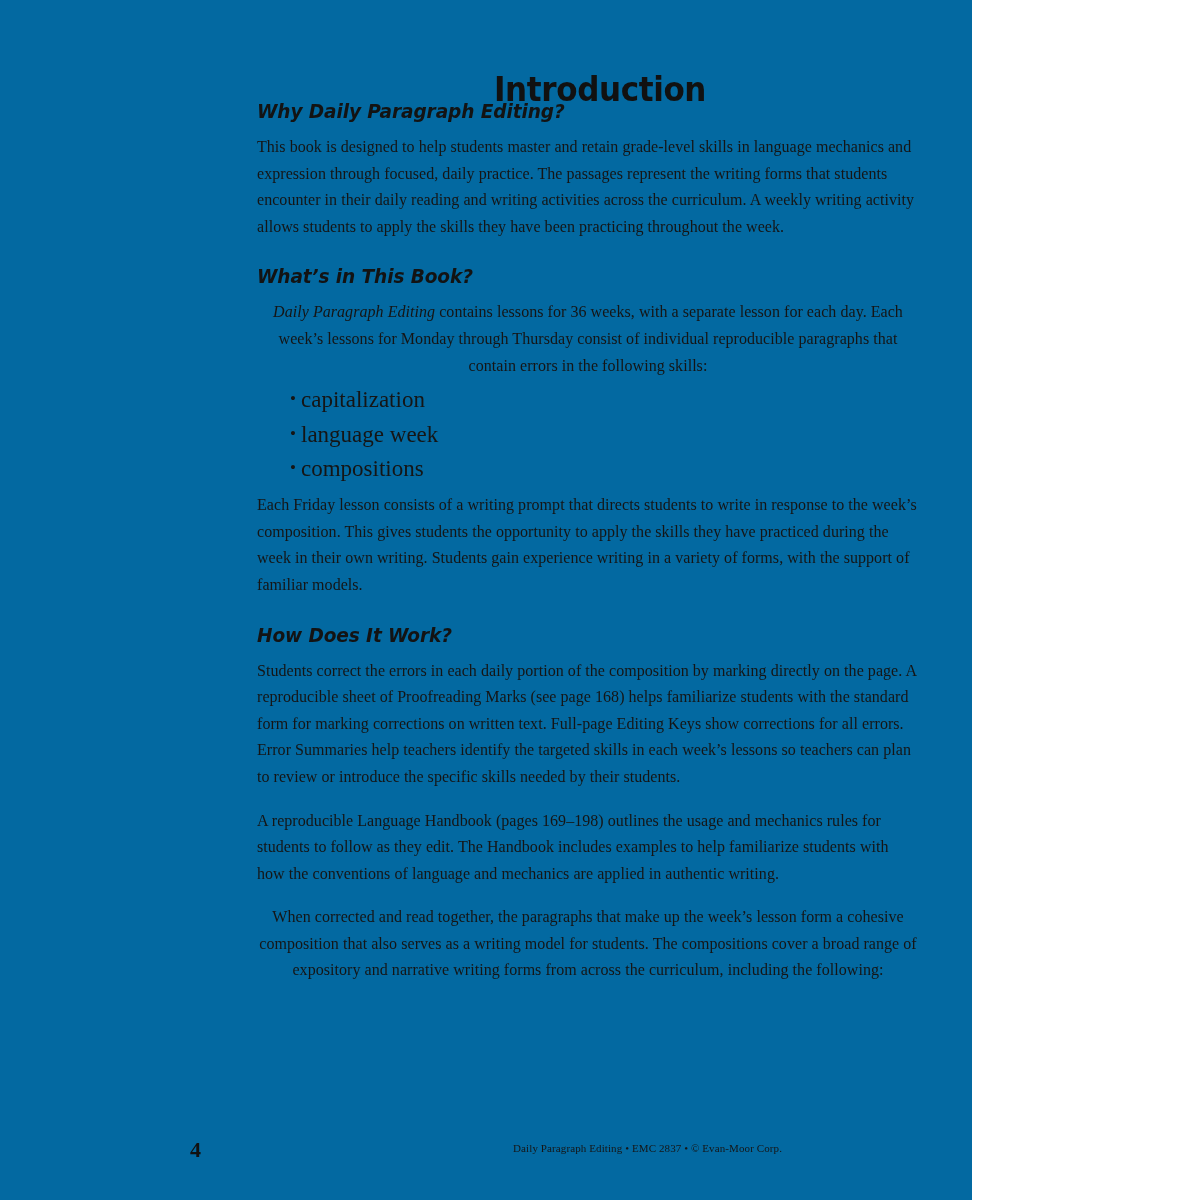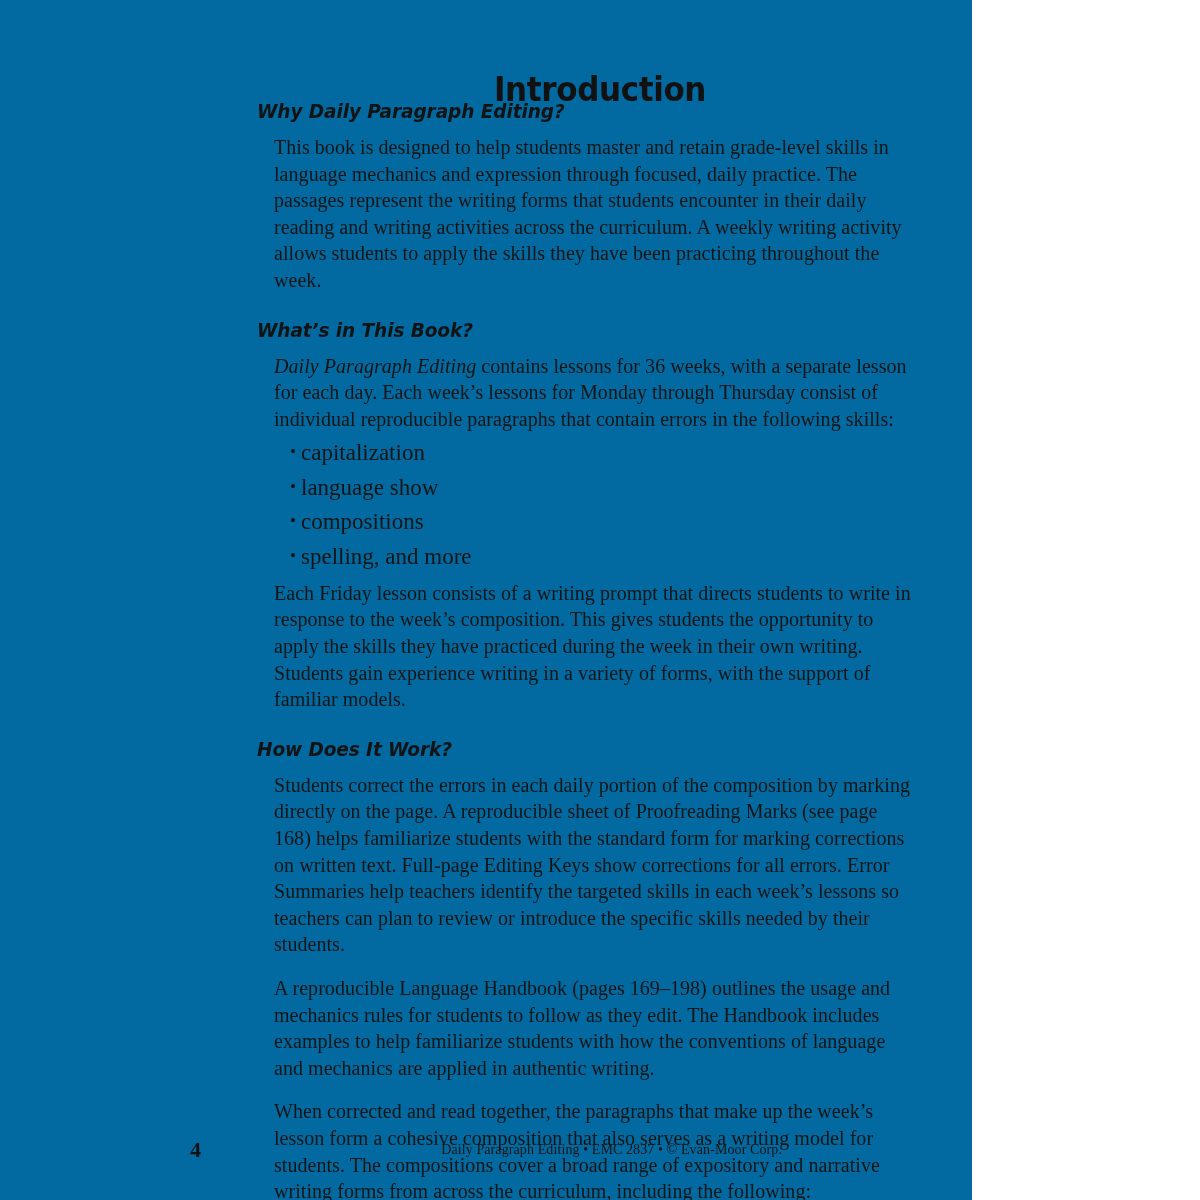--- a/index.html
+++ b/index.html
@@ -51,28 +51,29 @@
     color: #131313;
     margin: 0 0 11px 0;
     transform: scaleX(0.95);
     transform-origin: left center;
   }
   .section-heading.spaced-top {
     margin-top: 25px;
   }
 
   p.body-text {
-    margin: 0 0 17px 17px;
-    font-size: 20px;
+    margin: 0 0 17px 0;
+    font-size: 16px;
     line-height: 26.6px;
     color: #151515;
     letter-spacing: 0.05px;
   }
   p.body-text.tight-bottom {
     margin-bottom: 8px;
+    text-align: center;
   }
   p.body-text em {
     font-style: italic;
   }
 
   ul.bullet-list {
     list-style: none;
     margin: 0 0 10px 0;
     padding: 0;
   }
@@ -108,21 +109,21 @@
     font-family: "Liberation Serif", "DejaVu Serif", serif;
     font-weight: 700;
     font-size: 22px;
     color: #111111;
   }
   .footer-credit {
     position: absolute;
     right: 0;
     top: 5px;
     font-family: "Liberation Serif", "DejaVu Serif", serif;
-    font-size: 14px;
+    font-size: 11px;
     color: #161616;
     white-space: nowrap;
     letter-spacing: 0.1px;
   }
 </style>
 </head>
 <body>
 
 <div class="page">
 
@@ -131,23 +132,22 @@
   <div class="content">
 
     <h2 class="section-heading">Why Daily Paragraph Editing?</h2>
     <p class="body-text">This book is designed to help students master and retain grade-level skills in language mechanics and expression through focused, daily practice. The passages represent the writing forms that students encounter in their daily reading and writing activities across the curriculum. A weekly writing activity allows students to apply the skills they have been practicing throughout the week.</p>
 
     <h2 class="section-heading spaced-top">What’s in This Book?</h2>
     <p class="body-text tight-bottom"><em>Daily Paragraph Editing</em><span> contains lessons for 36 weeks, with a separate lesson for each day. Each week’s lessons for Monday through Thursday consist of individual reproducible paragraphs that contain errors in the following skills:</span></p>
 
     <ul class="bullet-list">
       <li>capitalization</li>
-      <li>language show</li>
+      <li>language week</li>
       <li>compositions</li>
-      <li>spelling, and more</li>
     </ul>
 
     <p class="body-text">Each Friday lesson consists of a writing prompt that directs students to write in response to the week’s composition. This gives students the opportunity to apply the skills they have practiced during the week in their own writing. Students gain experience writing in a variety of forms, with the support of familiar models.</p>
 
     <h2 class="section-heading spaced-top">How Does It Work?</h2>
     <p class="body-text">Students correct the errors in each daily portion of the composition by marking directly on the page. A reproducible sheet of Proofreading Marks (see page 168) helps familiarize students with the standard form for marking corrections on written text. Full-page Editing Keys show corrections for all errors. Error Summaries help teachers identify the targeted skills in each week’s lessons so teachers can plan to review or introduce the specific skills needed by their students.</p>
     <p class="body-text">A reproducible Language Handbook (pages 169–198) outlines the usage and mechanics rules for students to follow as they edit. The Handbook includes examples to help familiarize students with how the conventions of language and mechanics are applied in authentic writing.</p>
     <p class="body-text tight-bottom">When corrected and read together, the paragraphs that make up the week’s lesson form a cohesive composition that also serves as a writing model for students. The compositions cover a broad range of expository and narrative writing forms from across the curriculum, including the following:</p>
 
   </div>

